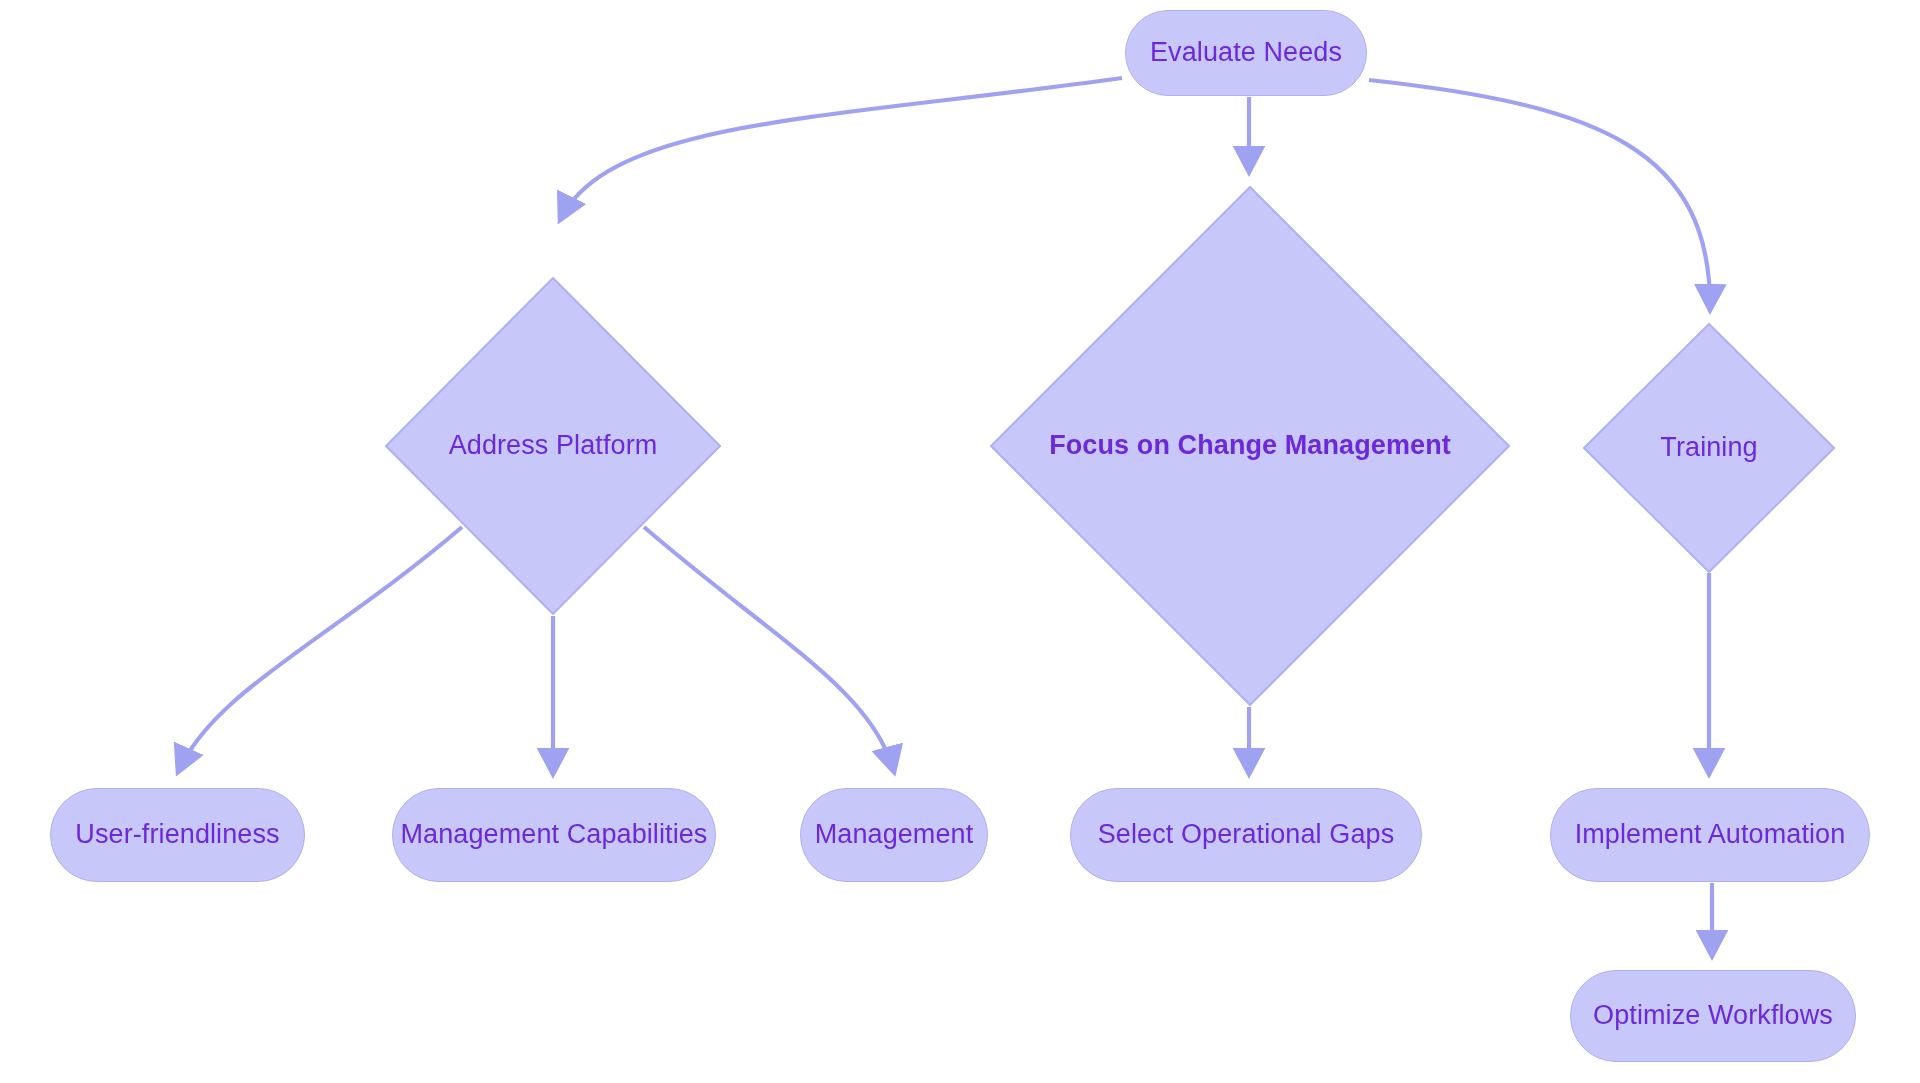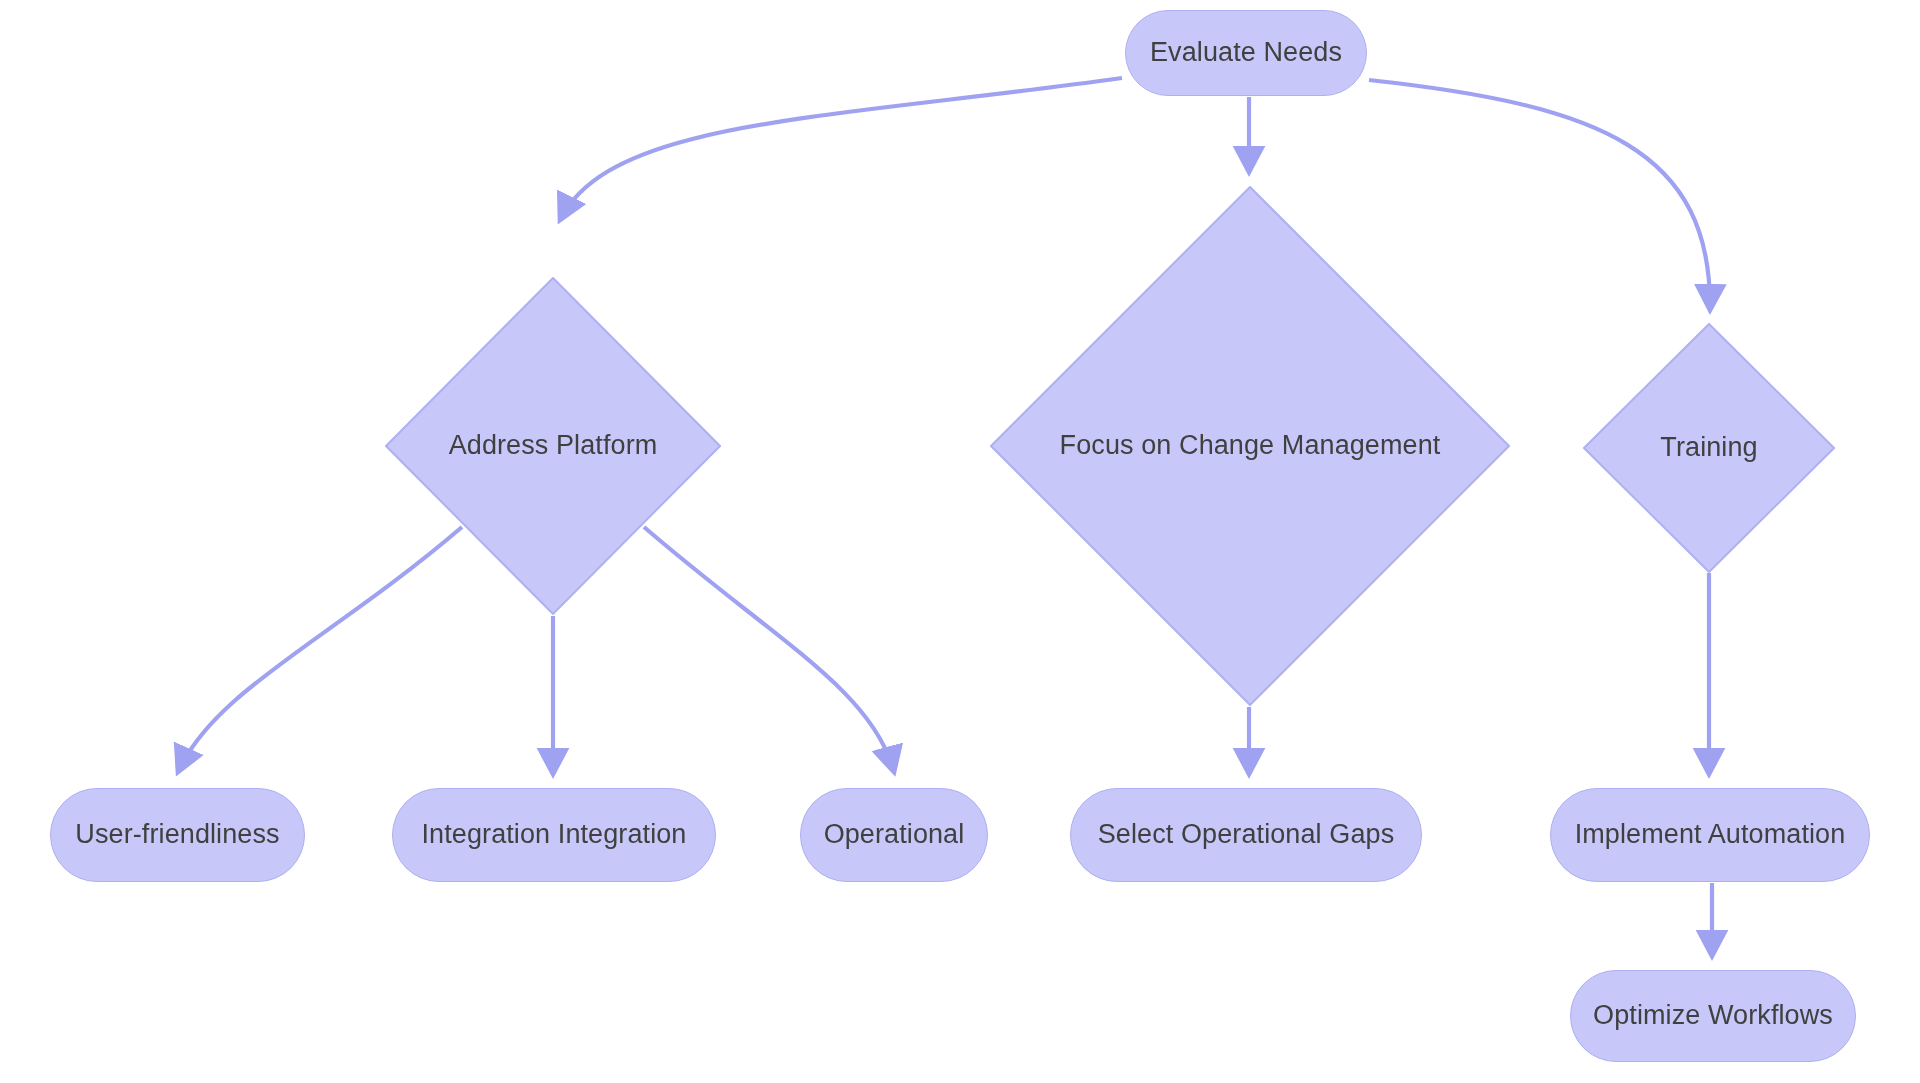--- a/index.html
+++ b/index.html
@@ -35,21 +35,21 @@
     display: flex;
     align-items: center;
     justify-content: center;
   }
   .node-stadium {
     background: #c7c8f9;
     border: 1.6px solid #aeb0f2;
     border-radius: 999px;
   }
   .node-label {
-    color: #404040;
+    color: #6d28d9;
     font-size: 27px;
     line-height: 1.1;
     letter-spacing: 0.1px;
     white-space: nowrap;
     text-align: right;
     user-select: none;
   }
   .node-diamond {
     background: transparent;
     border: none;
@@ -100,44 +100,44 @@
     <span class="node-label">Evaluate Needs</span>
   </div>
 
   <div class="node node-diamond" style="left:385px; top:277px; width:336px; height:338px;">
     <svg class="diamond-shape" viewBox="0 0 336 338" preserveAspectRatio="none">
       <polygon points="168,1 335,169 168,337 1,169" fill="#c7c8f9" stroke="#aeb0f2" stroke-width="2"></polygon>
     </svg>
     <span class="node-label">Address Platform</span>
   </div>
 
-  <div class="node node-diamond" style="left:990px; top:186px; width:520px; height:520px;">
+  <div class="node node-diamond" style="left:990px; top:186px; width:520px; height:520px;font-weight:bold;">
     <svg class="diamond-shape" viewBox="0 0 520 520" preserveAspectRatio="none">
       <polygon points="260,1 519,260 260,519 1,260" fill="#c7c8f9" stroke="#aeb0f2" stroke-width="2"></polygon>
     </svg>
     <span class="node-label">Focus on Change Management</span>
   </div>
 
   <div class="node node-diamond" style="left:1583px; top:323px; width:252px; height:250px;">
     <svg class="diamond-shape" viewBox="0 0 252 250" preserveAspectRatio="none">
       <polygon points="126,1 251,125 126,249 1,125" fill="#c7c8f9" stroke="#aeb0f2" stroke-width="2"></polygon>
     </svg>
     <span class="node-label">Training</span>
   </div>
 
   <div class="node node-stadium" style="left:50px; top:788px; width:255px; height:94px;">
     <span class="node-label">User-friendliness</span>
   </div>
 
   <div class="node node-stadium" style="left:392px; top:788px; width:324px; height:94px;">
-    <span class="node-label">Integration Integration</span>
+    <span class="node-label">Management Capabilities</span>
   </div>
 
   <div class="node node-stadium" style="left:800px; top:788px; width:188px; height:94px;">
-    <span class="node-label">Operational</span>
+    <span class="node-label">Management</span>
   </div>
 
   <div class="node node-stadium" style="left:1070px; top:788px; width:352px; height:94px;">
     <span class="node-label">Select Operational Gaps</span>
   </div>
 
   <div class="node node-stadium" style="left:1550px; top:788px; width:320px; height:94px;">
     <span class="node-label">Implement Automation</span>
   </div>
 

